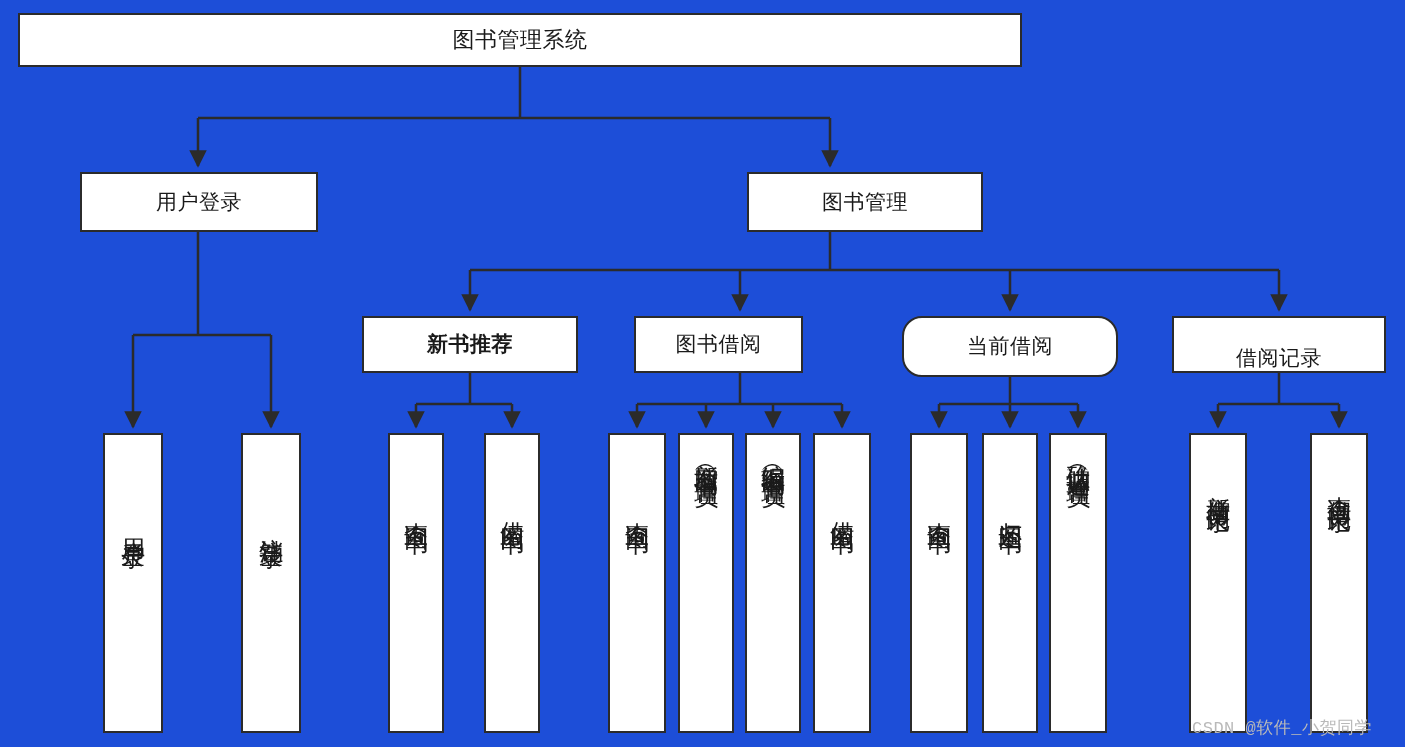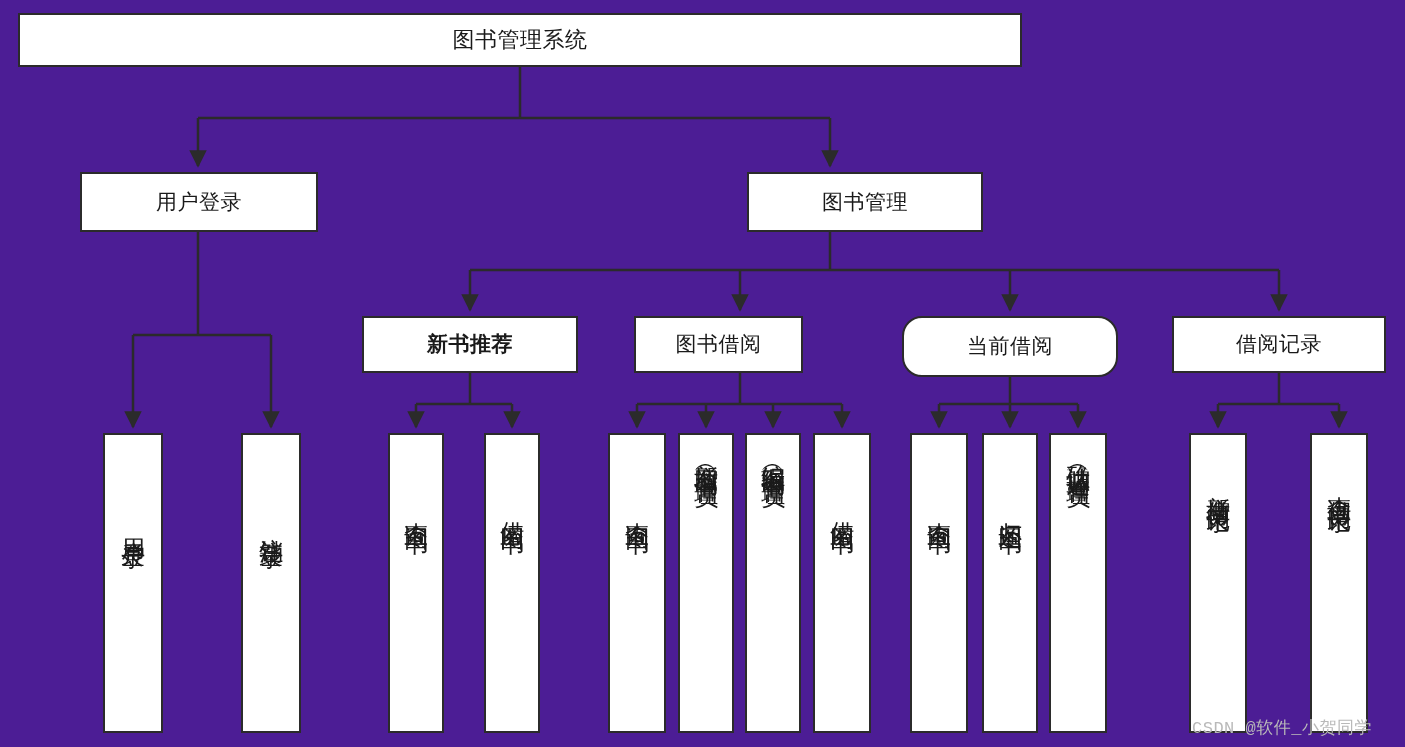--- a/index.html
+++ b/index.html
@@ -8,21 +8,21 @@
     padding: 0;
     background: #ffffff;
   }
   body {
     font-family: "DejaVu Sans", "Liberation Sans", sans-serif;
   }
   #canvas {
     position: relative;
     width: 1405px;
     height: 747px;
-    background: #4c1d95;
+    background: #1d4ed8;
     overflow: hidden;
   }
   #edges {
     position: absolute;
     left: 0;
     top: 0;
     width: 1405px;
     height: 747px;
     pointer-events: none;
   }
@@ -140,21 +140,21 @@
 
   <div class="node horiz" style="left:362px; top:316px; width:216px; height:57px;font-weight:bold;">
     <span class="label">新书推荐</span>
   </div>
   <div class="node horiz" style="left:634px; top:316px; width:169px; height:57px;">
     <span class="label">图书借阅</span>
   </div>
   <div class="node horiz" style="left:902px; top:316px; width:216px; height:61px;border-radius:20px;">
     <span class="label">当前借阅</span>
   </div>
-  <div class="node horiz" style="left:1172px; top:316px; width:214px; height:57px;">
+  <div class="node horiz" style="left:1172px; top:316px; width:214px; height:57px;align-items:flex-end;">
     <span class="label">借阅记录</span>
   </div>
 
   <div class="node vert" style="left:103px; top:433px; width:60px; height:300px; padding-top:84px;">
     <span class="label">用户登录</span>
   </div>
   <div class="node vert" style="left:241px; top:433px; width:60px; height:300px; padding-top:84px;">
     <span class="label">注销登录</span>
   </div>
 

